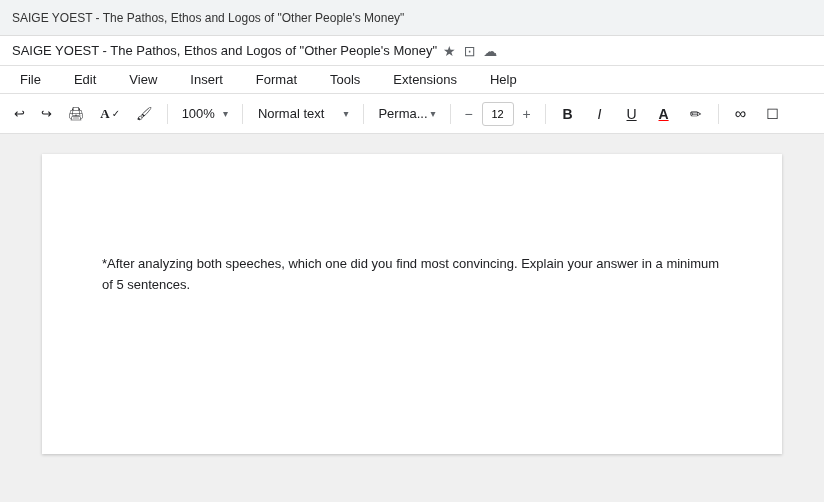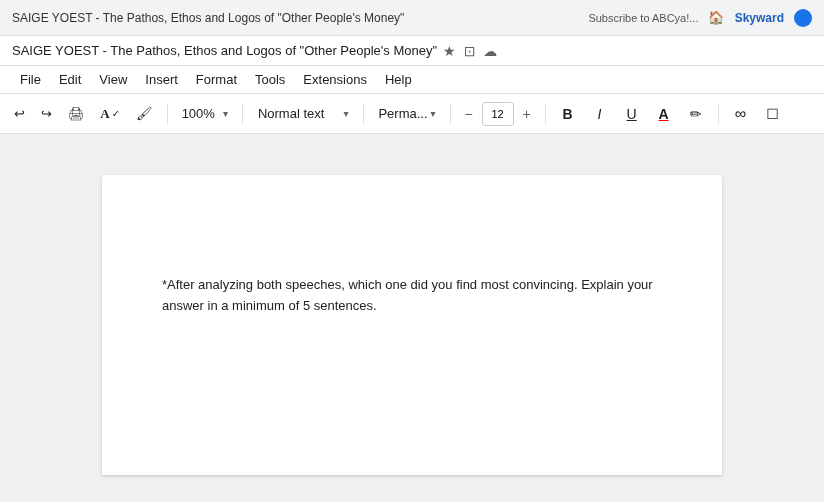--- a/index.html
+++ b/index.html
@@ -84,21 +84,21 @@
       cursor: pointer;
     }
 
     
     .menu-bar {
       background: white;
       height: 28px;
       display: flex;
       align-items: center;
       padding: 0 12px;
-      gap: 2px;
+      gap: 17px;
       border-bottom: 1px solid #e0e0e0;
     }
     .menu-item {
       font-size: 13px;
       color: #202124;
       padding: 2px 8px;
       cursor: pointer;
       border-radius: 3px;
     }
 
@@ -227,26 +227,25 @@
       flex: 1;
       display: flex;
       flex-direction: column;
       align-items: center;
       padding: 20px 0 0 0;
       height: calc(502px - 36px - 30px - 28px - 40px);
       overflow: hidden;
     }
     .page {
       background: white;
-      width: 620px;
+      width: 740px;
       min-height: 300px;
       box-shadow: 0 1px 3px rgba(0,0,0,0.2);
       padding: 40px 60px;
       position: relative;
-      margin-top: 21px;
     }
     .page-content {
       font-size: 13px;
       color: #202124;
       line-height: 1.6;
     }
     .page-content p {
       margin-bottom: 8px;
     }
     .top-area {
@@ -255,26 +254,20 @@
     @keyframes blink {
       0%, 100% { opacity: 1; }
       50% { opacity: 0; }
     }
   </style>
 </head>
 <body>
 
 <div class="browser-bar">
   <span class="tab-title">SAIGE YOEST - The Pathos, Ethos and Logos of "Other People's Money"</span>
-  <div class="browser-icons">
-    <span class="subscribe-text">Subscribe to ABCya!...</span>
-    <span class="skyward-icon">🏠</span>
-    <span class="skyward-text">Skyward</span>
-    <span class="blue-circle"></span>
-  </div>
 </div>
 
 <div class="app-title-bar">
   <span class="app-title">SAIGE YOEST - The Pathos, Ethos and Logos of "Other People's Money"</span>
   <div class="title-icons">
     <span class="title-icon-btn">★</span>
     <span class="title-icon-btn">⊡</span>
     <span class="title-icon-btn">☁</span>
   </div>
 </div>

